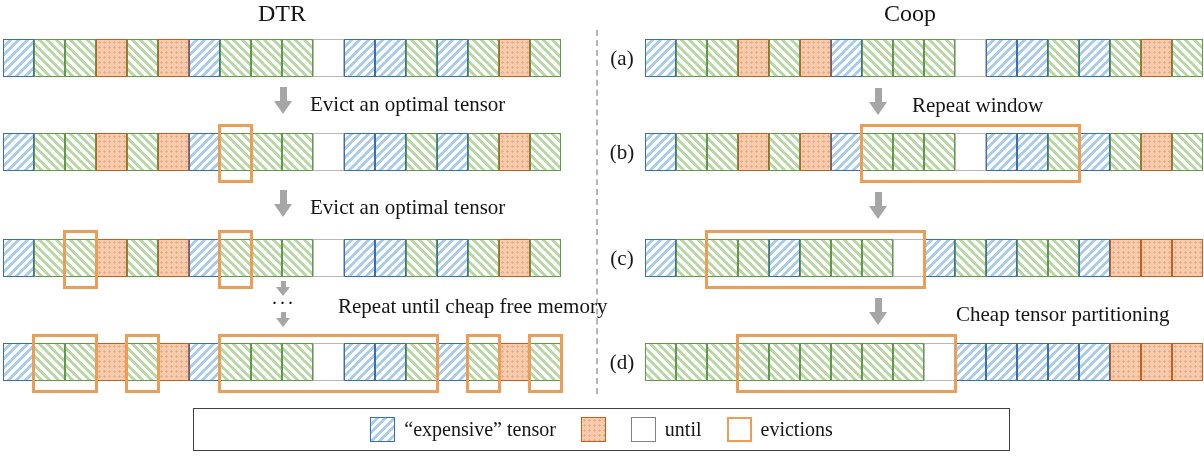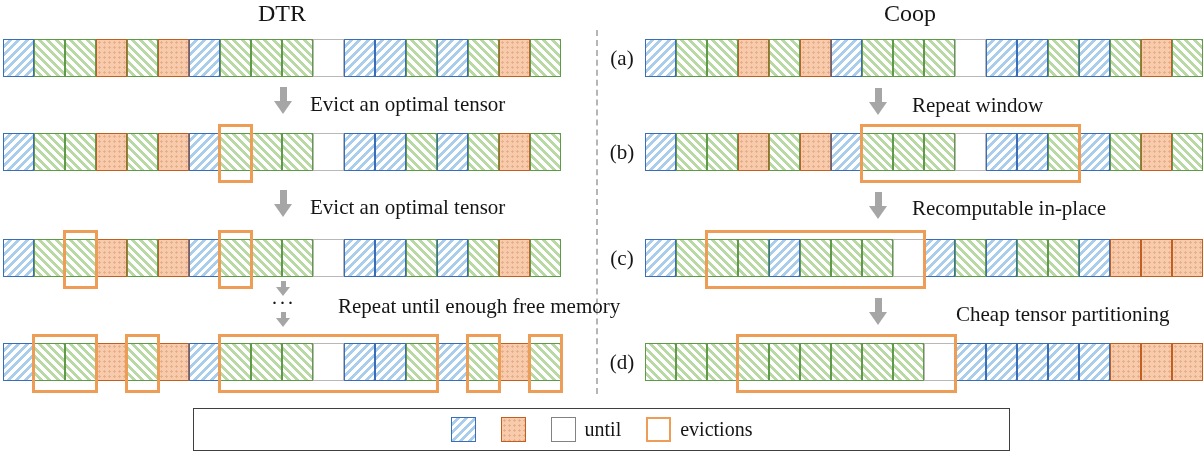--- a/index.html
+++ b/index.html
@@ -253,43 +253,43 @@
 
   <div class="arrow small" style="left:276px; top:281px">
       <div class="stem"></div>
       <div class="head"></div>
     </div>
   <div class="dots" style="left:270px; top:291px">···</div>
   <div class="arrow small" style="left:276px; top:312px">
       <div class="stem"></div>
       <div class="head"></div>
     </div>
-  <div class="caption" style="left:338px; top:294px">Repeat until enough free memory</div>
+  <div class="caption" style="left:338px; top:294px">Repeat until cheap free memory</div>
 
   <div class="arrow big" style="left:869px; top:88px">
       <div class="stem"></div>
       <div class="head"></div>
     </div>
   <div class="caption" style="left:912px; top:93px">Repeat window</div>
 
   <div class="arrow big" style="left:869px; top:192px">
       <div class="stem"></div>
       <div class="head"></div>
     </div>
-  <div class="caption" style="left:912px; top:196px">Recomputable in-place</div>
 
   <div class="arrow big" style="left:869px; top:298px">
       <div class="stem"></div>
       <div class="head"></div>
     </div>
   <div class="caption" style="left:956px; top:302px">Cheap tensor partitioning</div>
 
   <div id="legend">
       <span class="legend-item">
         <span class="legend-swatch pat-b"></span>
+        <span>“expensive” tensor</span>
       </span>
       <span class="legend-item">
         <span class="legend-swatch pat-o"></span>
       </span>
       <span class="legend-item">
         <span class="legend-swatch pat-w sw-empty"></span>
         <span>until</span>
       </span>
       <span class="legend-item">
         <span class="legend-swatch pat-ev"></span>

